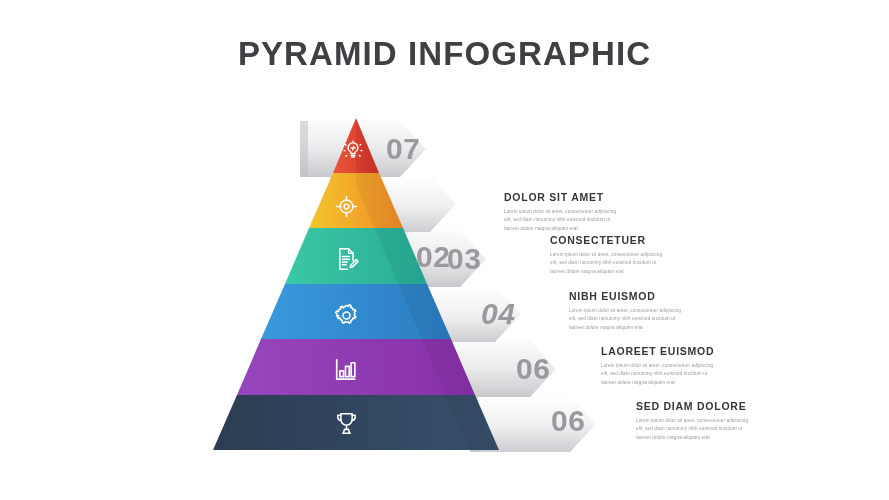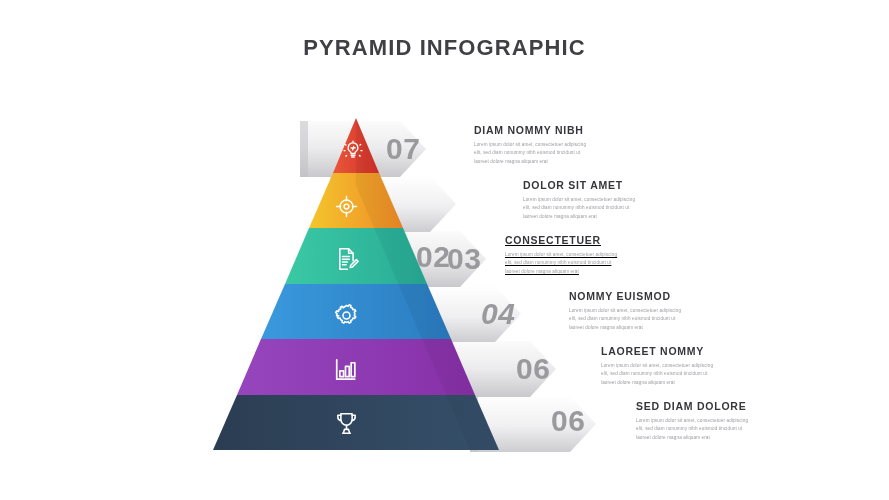--- a/index.html
+++ b/index.html
@@ -6,21 +6,21 @@
   body{
     width:889px;height:500px;background:#ffffff;
     font-family:"Liberation Sans", sans-serif;
     overflow:hidden;position:relative;
   }
   #canvas{position:relative;width:889px;height:500px;}
 
   
   #page-title{
     position:absolute;top:36px;left:0;width:889px;text-align:center;
-    font-size:22px;font-weight:bold;letter-spacing:1.1px;
+    font-size:33px;font-weight:bold;letter-spacing:1.1px;
     color:#3f3f44;line-height:1.1;
   }
 
   
   #pyramid-wrap{position:absolute;left:0;top:0;width:889px;height:500px;}
   .tier-icon{
     position:absolute;color:#ffffff;
     display:flex;align-items:center;justify-content:center;
     pointer-events:none;
   }
@@ -181,42 +181,38 @@
     </svg>
   </div>
 
   <div class="banner-num" style="left:386px;top:134px;">07</div>
   <div class="banner-num" style="left:416px;top:202px;margin-top:40px;">02</div>
   <div class="banner-num" style="left:447px;top:244px;">03</div>
   <div class="banner-num" style="left:481px;top:299px;font-style:italic;">04</div>
   <div class="banner-num" style="left:516px;top:354px;">06</div>
   <div class="banner-num" style="left:551px;top:406px;">06</div>
 
-  <div class="info-block" style="left:474px;top:125px;">
-    <div class="info-head">DIAM NOMMY NIBH</div>
-    <div class="info-body">Lorem ipsum dolor sit amet, consectetuer adipiscing elit, sed diam nonummy nibh euismod tincidunt ut laoreet dolore magna aliquam erat</div>
-  </div>
-
-  <div class="info-block" style="left:504px;top:180px;margin-left:19px;">
+
+  <div class="info-block" style="left:504px;top:192px;">
     <div class="info-head">DOLOR SIT AMET</div>
     <div class="info-body">Lorem ipsum dolor sit amet, consectetuer adipiscing elit, sed diam nonummy nibh euismod tincidunt ut laoreet dolore magna aliquam erat</div>
   </div>
 
-  <div class="info-block" style="left:505px;top:235px;text-decoration:underline;">
+  <div class="info-block" style="left:550px;top:235px;">
     <div class="info-head">CONSECTETUER</div>
     <div class="info-body">Lorem ipsum dolor sit amet, consectetuer adipiscing elit, sed diam nonummy nibh euismod tincidunt ut laoreet dolore magna aliquam erat</div>
   </div>
 
   <div class="info-block" style="left:569px;top:291px;">
-    <div class="info-head">NOMMY EUISMOD</div>
+    <div class="info-head">NIBH EUISMOD</div>
     <div class="info-body">Lorem ipsum dolor sit amet, consectetuer adipiscing elit, sed diam nonummy nibh euismod tincidunt ut laoreet dolore magna aliquam erat</div>
   </div>
 
   <div class="info-block" style="left:601px;top:346px;">
-    <div class="info-head">LAOREET NOMMY</div>
+    <div class="info-head">LAOREET EUISMOD</div>
     <div class="info-body">Lorem ipsum dolor sit amet, consectetuer adipiscing elit, sed diam nonummy nibh euismod tincidunt ut laoreet dolore magna aliquam erat</div>
   </div>
 
   <div class="info-block" style="left:636px;top:401px;">
     <div class="info-head">SED DIAM DOLORE</div>
     <div class="info-body">Lorem ipsum dolor sit amet, consectetuer adipiscing elit, sed diam nonummy nibh euismod tincidunt ut laoreet dolore magna aliquam erat</div>
   </div>
 
 </div>
 

